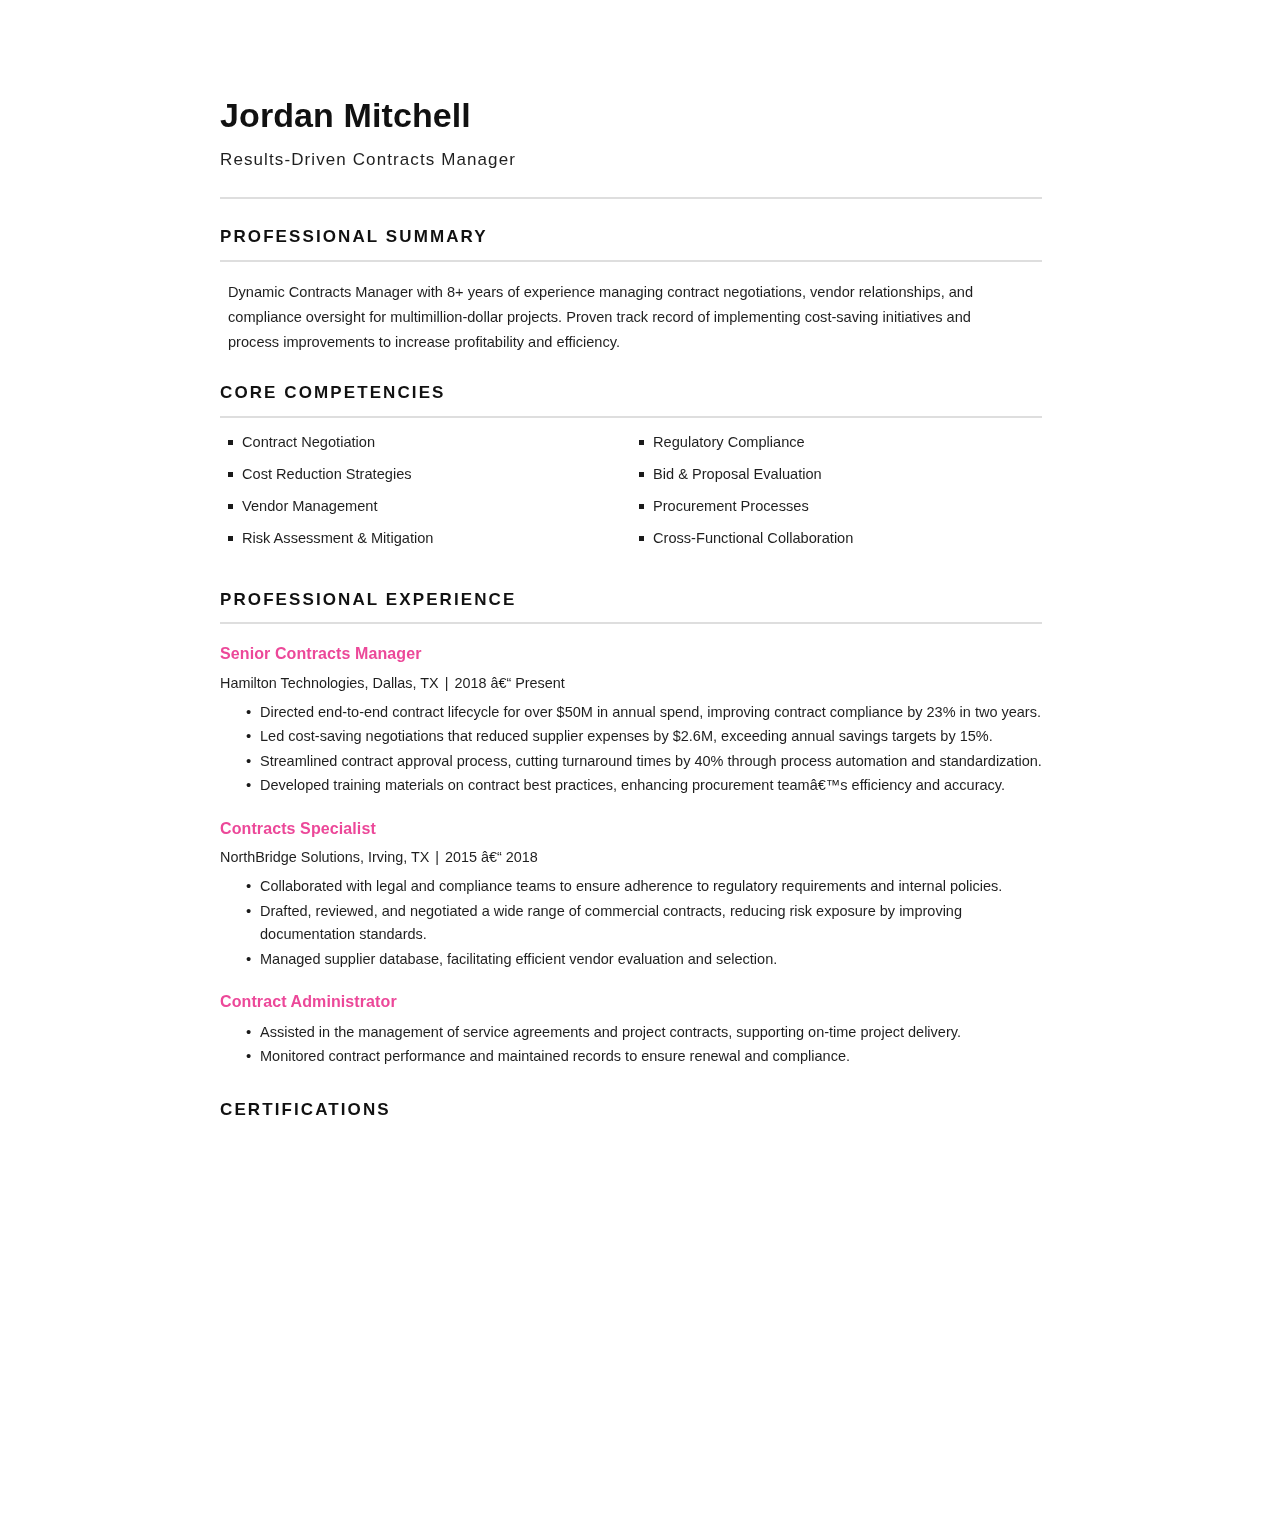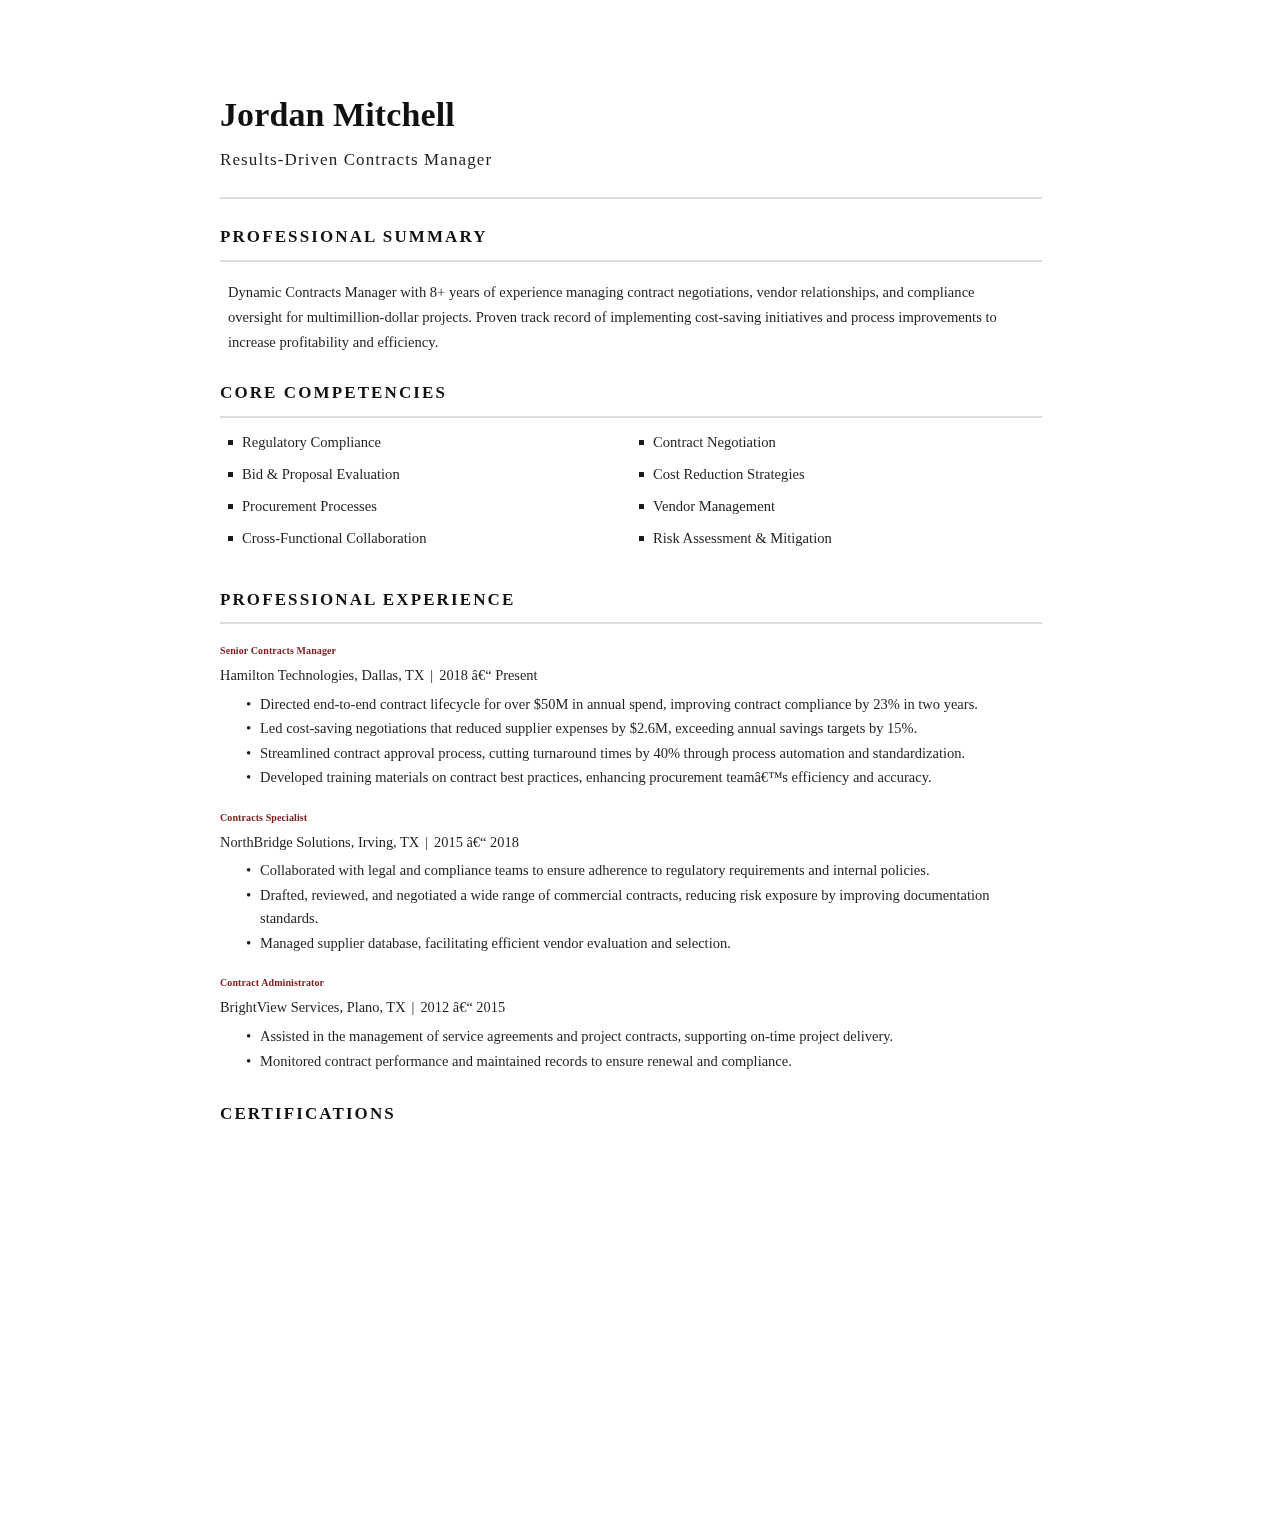--- a/index.html
+++ b/index.html
@@ -17,21 +17,20 @@
     -webkit-font-smoothing: antialiased;
   }
 
   
   .page {
     width: 1263px;
     height: 1513px;
     background: #ffffff;
     position: relative;
     overflow: hidden;
-    font-family: Liberation Serif, serif;
   }
   .content {
     position: absolute;
     left: 220px;
     top: 0;
     width: 822px;          
   }
 
   
   .hdr { padding-top: 96px; }
@@ -126,23 +125,23 @@
     top: 6px;
     width: 5px;
     height: 5px;
     background: #1a1a1a;
   }
 
   
   .job { margin-top: 21px; }
   .job:first-of-type { margin-top: 20px; }
   .job-title {
-    font-size: 10px;
-    font-weight: bold;
-    color: #7f1d1d;
+    font-size: 16px;
+    font-weight: bold;
+    color: #ec4899;
     margin: 0;
     line-height: 1.3;
     letter-spacing: 0.1px;
   }
   .job-meta {
     font-size: 14.4px;
     color: #1f1f1f;
     margin: 9px 0 0 0;
     line-height: 1.3;
   }
@@ -215,32 +214,32 @@
       <hr class="rule sec-rule">
       <p class="summary">Dynamic Contracts Manager with 8+ years of experience managing contract negotiations, vendor relationships, and compliance oversight for multimillion-dollar projects. Proven track record of implementing cost-saving initiatives and process improvements to increase profitability and efficiency.</p>
     </div>
 
     <div class="section">
       <h2 class="sec-title">CORE COMPETENCIES</h2>
       <hr class="rule sec-rule">
       <div class="comp-wrap">
         <div class="comp-col">
           <ul>
+            <li>Contract Negotiation</li>
+            <li>Cost Reduction Strategies</li>
+            <li>Vendor Management</li>
+            <li>Risk Assessment &amp; Mitigation</li>
+          </ul>
+        </div>
+        <div class="comp-col">
+          <ul>
             <li>Regulatory Compliance</li>
             <li>Bid &amp; Proposal Evaluation</li>
             <li>Procurement Processes</li>
             <li>Cross-Functional Collaboration</li>
-          </ul>
-        </div>
-        <div class="comp-col">
-          <ul>
-            <li>Contract Negotiation</li>
-            <li>Cost Reduction Strategies</li>
-            <li>Vendor Management</li>
-            <li>Risk Assessment &amp; Mitigation</li>
           </ul>
         </div>
       </div>
     </div>
 
     <div class="section">
       <h2 class="sec-title">PROFESSIONAL EXPERIENCE</h2>
       <hr class="rule sec-rule">
 
       <div class="job">
@@ -263,23 +262,20 @@
         </div>
         <ul>
           <li>Collaborated with legal and compliance teams to ensure adherence to regulatory requirements and internal policies.</li>
           <li>Drafted, reviewed, and negotiated a wide range of commercial contracts, reducing risk exposure by improving documentation standards.</li>
           <li>Managed supplier database, facilitating efficient vendor evaluation and selection.</li>
         </ul>
       </div>
 
       <div class="job">
         <div class="job-title">Contract Administrator</div>
-        <div class="job-meta">
-          <span>BrightView Services, Plano, TX</span><span class="sep">|</span><span>2012 â€“ 2015</span>
-        </div>
         <ul>
           <li>Assisted in the management of service agreements and project contracts, supporting on-time project delivery.</li>
           <li>Monitored contract performance and maintained records to ensure renewal and compliance.</li>
         </ul>
       </div>
     </div>
 
 
     <div class="clipped">
       <h2 class="sec-title">CERTIFICATIONS</h2>

